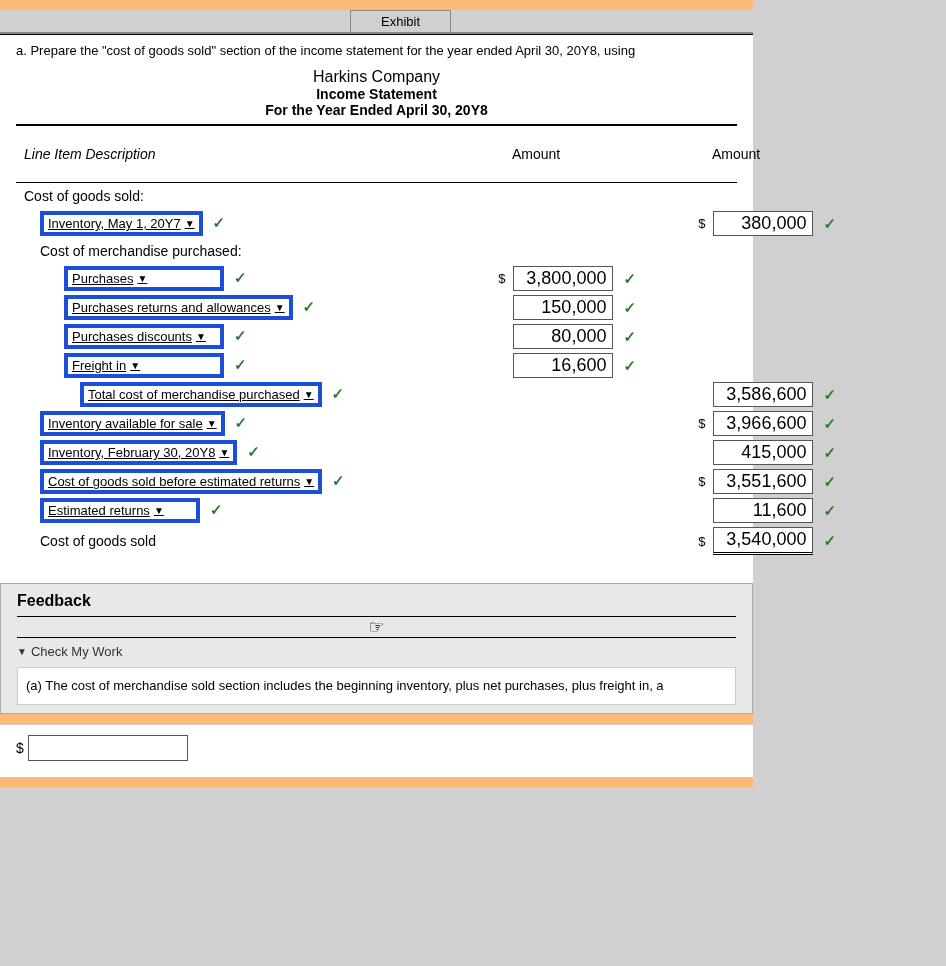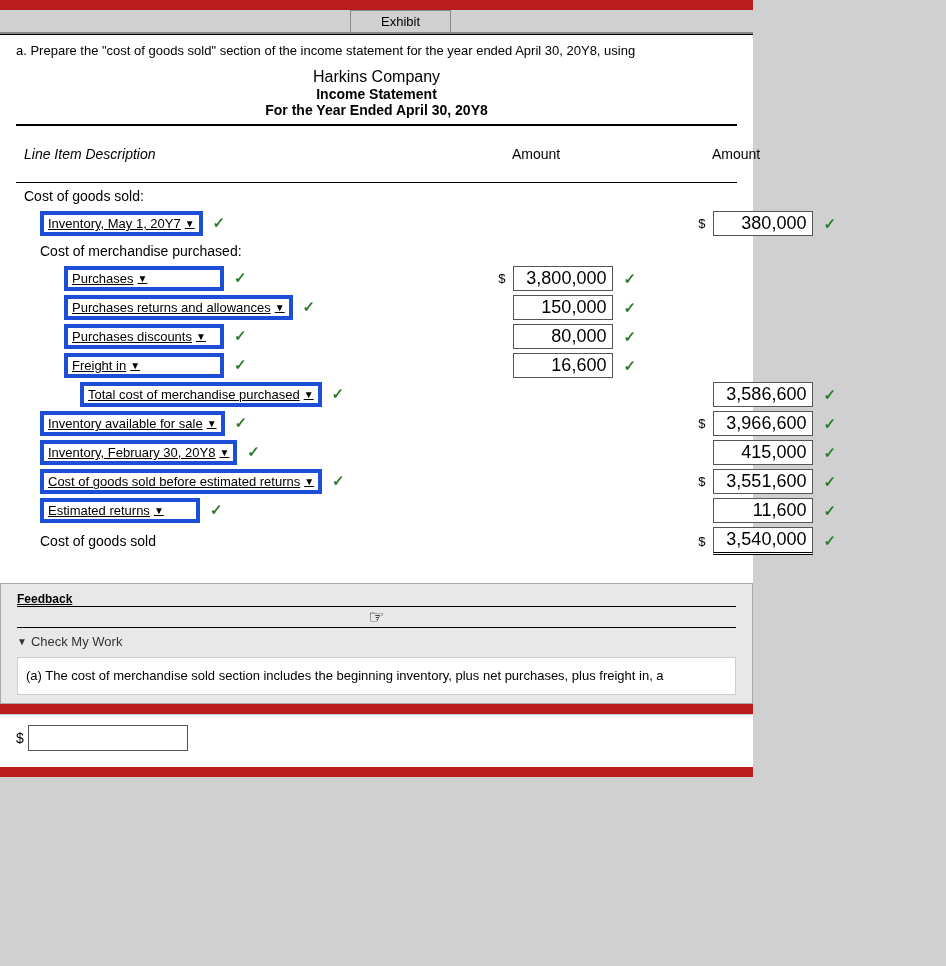--- a/index.html
+++ b/index.html
@@ -6,21 +6,21 @@
     body {
       font-family: Arial, sans-serif;
       font-size: 14px;
       background: #d0d0d0;
       color: #000;
       width: 946px;
       min-height: 966px;
     }
 
     .page-container {
-      background: #b91c1c;
+      background: #fdba74;
       padding: 10px 0;
       width: 753px;
     }
 
     .exhibit-tab {
       display: inline-block;
       background: #d0d0d0;
       border: 1px solid #888;
       border-bottom: none;
       padding: 3px 30px;
@@ -147,22 +147,22 @@
 
     .feedback-section {
       background: #e8e8e8;
       border: 1px solid #aaa;
       margin: 10px 0;
       padding: 8px 16px;
     }
 
     .feedback-title {
       font-weight: bold;
-      font-size: 12px;
-      text-decoration: underline;
+      font-size: 16px;
+      margin-bottom: 6px;
     }
 
     .check-my-work {
       display: flex;
       align-items: center;
       gap: 4px;
       font-size: 13px;
       color: #333;
       cursor: pointer;
       margin-bottom: 8px;

